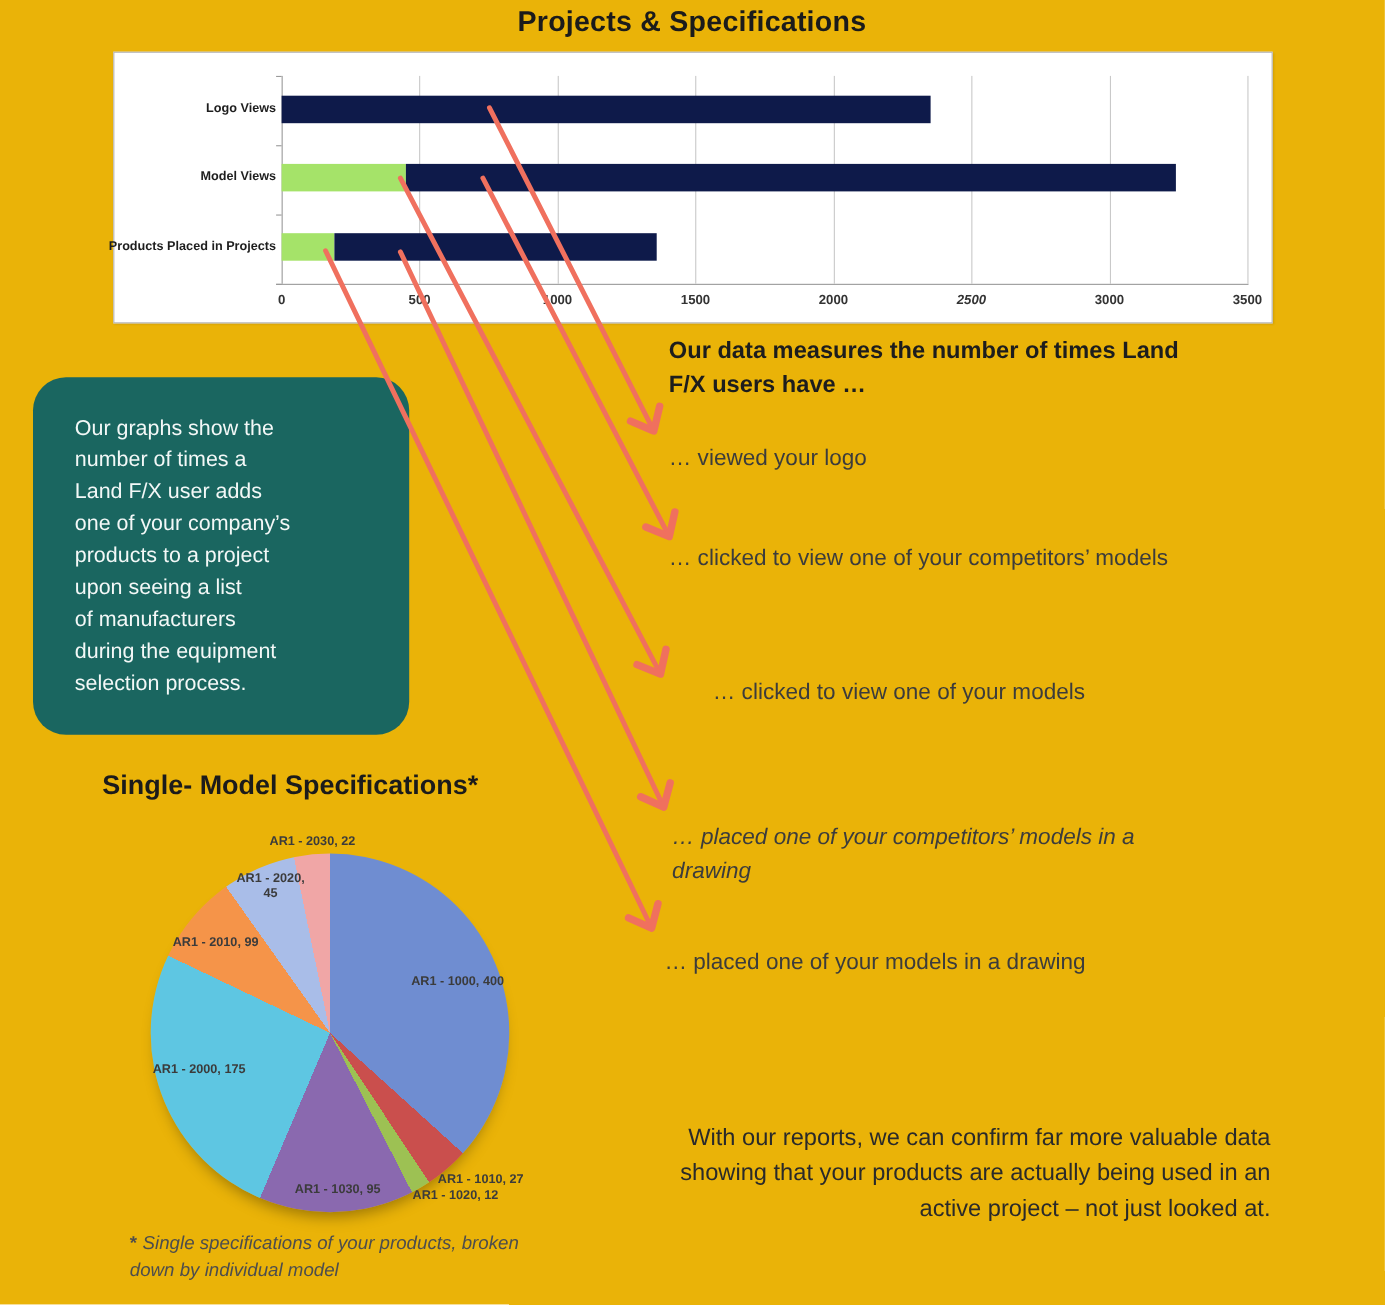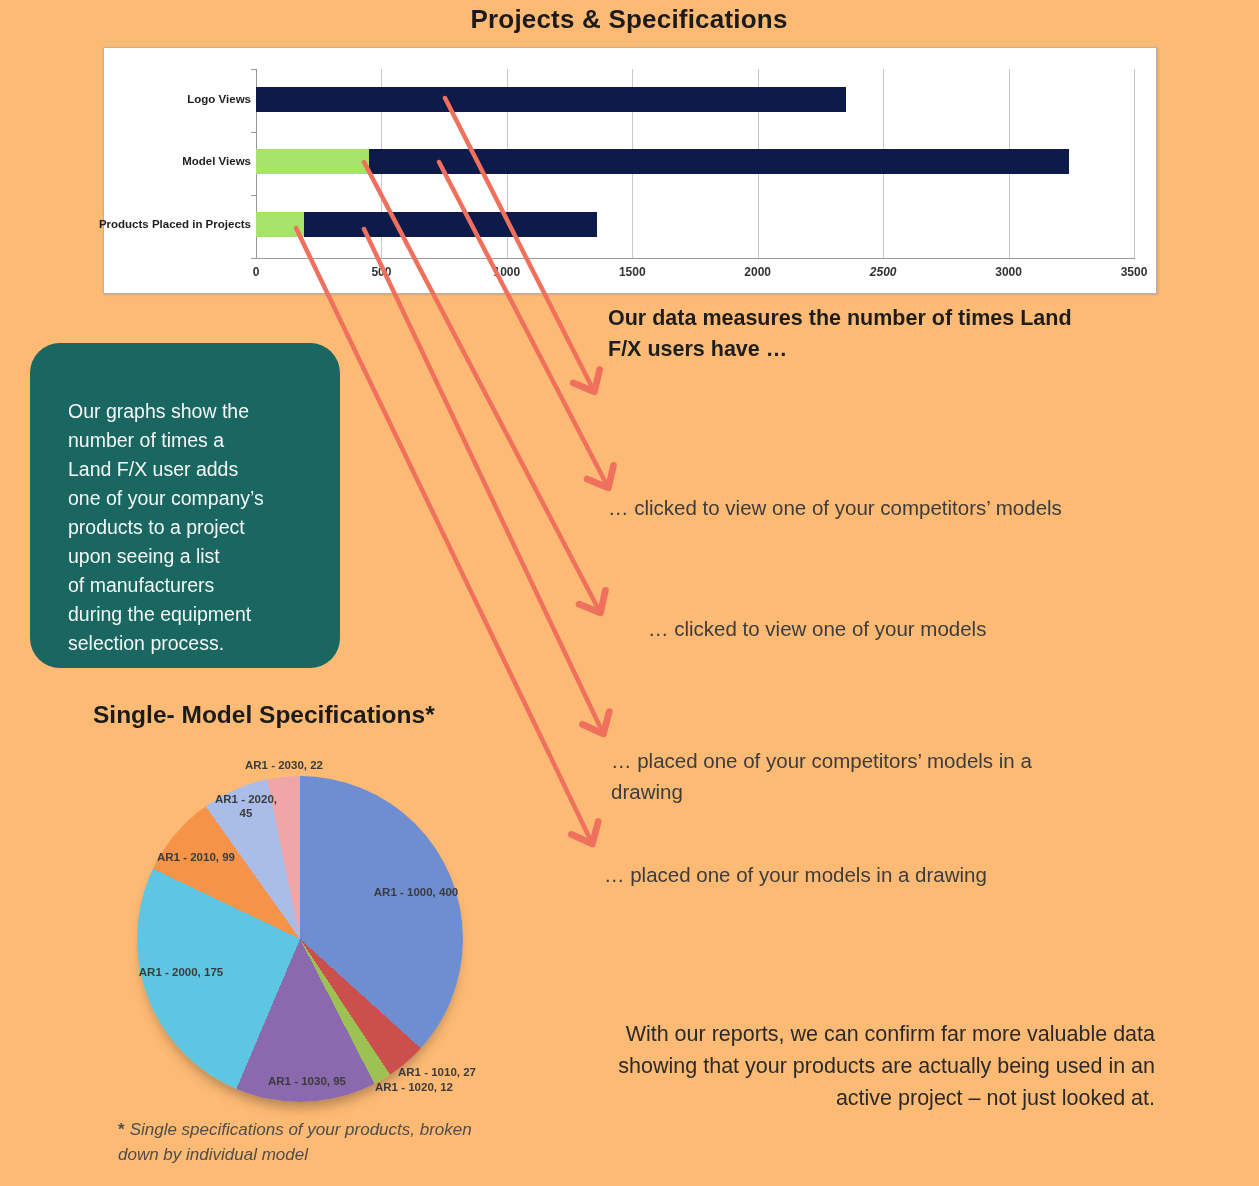--- a/index.html
+++ b/index.html
@@ -1,17 +1,17 @@
 <!DOCTYPE html>
 <html><head>
 <meta charset="utf-8">
 <style>
   html,body{margin:0;padding:0;background:#ffffff;}
   .page{
-    position:relative;width:1259px;height:1186px;background:#fdba74;overflow:hidden;
+    position:relative;width:1259px;height:1186px;background:#eab308;overflow:hidden;
     font-family:"Liberation Sans","DejaVu Sans",sans-serif;color:#222;
   }
   
   .main-title{
     position:absolute;left:103px;top:4px;width:1052px;margin:0;
     text-align:center;font-size:26px;font-weight:800;color:#1b1b1b;letter-spacing:.2px;
   }
   .chart-box{
     position:absolute;left:103px;top:47px;width:1052px;height:245px;
     background:#fff;border:1px solid #b3b3b3;box-shadow:1px 1px 2px rgba(0,0,0,.12);
@@ -21,39 +21,39 @@
   .y-axis{position:absolute;left:0;top:0;width:1px;height:189px;background:#9a9a9a;}
   .x-axis{position:absolute;left:-5px;top:189px;width:884px;height:1px;background:#9a9a9a;}
   .axis-tick{position:absolute;left:-5px;width:5px;height:1px;background:#9a9a9a;}
   .tick-label{position:absolute;top:196px;width:60px;text-align:center;
     font-size:12px;font-weight:bold;color:#333;}
   .cat-label{position:absolute;left:-175px;width:170px;text-align:right;white-space:nowrap;
     font-size:11.5px;font-weight:bold;color:#1e1e1e;line-height:14px;}
   .bar-seg{position:absolute;height:25px;}
   
   .teal-note{
-    position:absolute;left:30px;top:343px;width:310px;height:325px;
+    position:absolute;left:30px;top:343px;width:342px;height:325px;
     background:#1a6660;border-radius:30px;box-sizing:border-box;
-    padding:54px 24px 0 38px;
+    padding:32px 24px 0 38px;
   }
   .teal-note p{
     margin:0;color:#f3f8f7;font-size:19.5px;line-height:29px;white-space:pre-line;
   }
   
   .annot-heading{
     position:absolute;left:608px;top:303px;width:560px;
     font-size:21.5px;font-weight:bold;color:#1d1d1d;line-height:31px;white-space:pre-line;
   }
   .annot-item{
     position:absolute;font-size:20.5px;color:#3c3c3c;line-height:31px;white-space:pre-line;width:580px;
   }
   .item-0{left:608px;top:401px;}
   .item-1{left:608px;top:492px;}
   .item-2{left:608px;top:613px;margin-left:40px;}
-  .item-3{left:611px;top:745px;}
+  .item-3{left:611px;top:745px;font-style:italic;}
   .item-4{left:604px;top:859px;}
   
   .pie-title{
     position:absolute;left:93px;top:701px;margin:0;
     font-size:24.5px;font-weight:800;color:#1b1b1b;
   }
   .pie-circle{
     position:absolute;left:137px;top:776px;width:326px;height:326px;border-radius:50%;
     box-shadow:0 10px 14px -6px rgba(0,0,0,.35);
   }
@@ -125,20 +125,21 @@
 one of your company’s
 products to a project
 upon seeing a list
 of manufacturers
 during the equipment
 selection process.</p>
   </div>
 
   <div class="annot-heading">Our data measures the number of times Land
 F/X users have …</div>
+  <div class="annot-item item-0">… viewed your logo</div>
   <div class="annot-item item-1">… clicked to view one of your competitors’ models</div>
   <div class="annot-item item-2">… clicked to view one of your models</div>
   <div class="annot-item item-3">… placed one of your competitors’ models in a
 drawing</div>
   <div class="annot-item item-4">… placed one of your models in a drawing</div>
 
   <h2 class="pie-title">Single- Model Specifications*</h2>
   <div class="pie-circle" style="background: conic-gradient(rgb(111, 141, 209) 0deg, rgb(111, 141, 209) 132.16deg, rgb(202, 79, 77) 132.16deg, rgb(202, 79, 77) 146.43deg, rgb(157, 193, 83) 146.43deg, rgb(157, 193, 83) 152.78deg, rgb(138, 105, 175) 152.78deg, rgb(138, 105, 175) 203deg, rgb(94, 198, 226) 203deg, rgb(94, 198, 226) 295.51deg, rgb(245, 148, 73) 295.51deg, rgb(245, 148, 73) 324.58deg, rgb(169, 189, 232) 324.58deg, rgb(169, 189, 232) 348.37deg, rgb(240, 166, 166) 348.37deg, rgb(240, 166, 166) 360deg);"></div>
 
   <div class="footnote">

